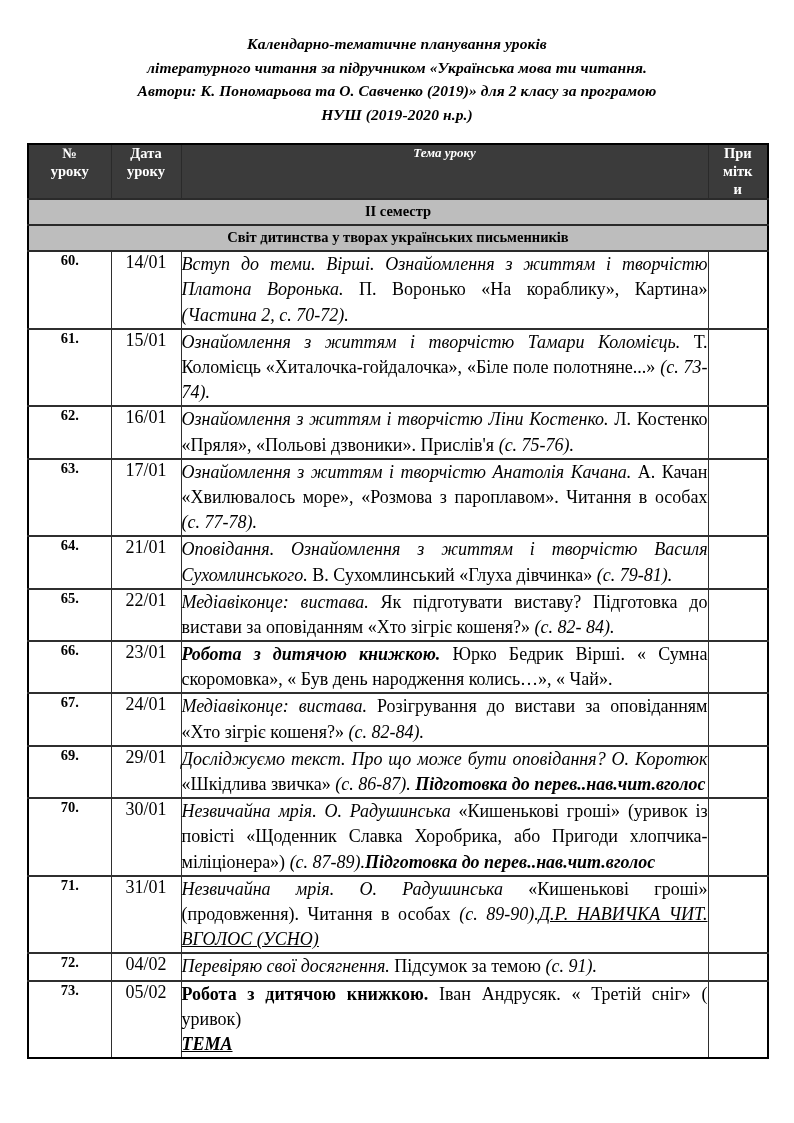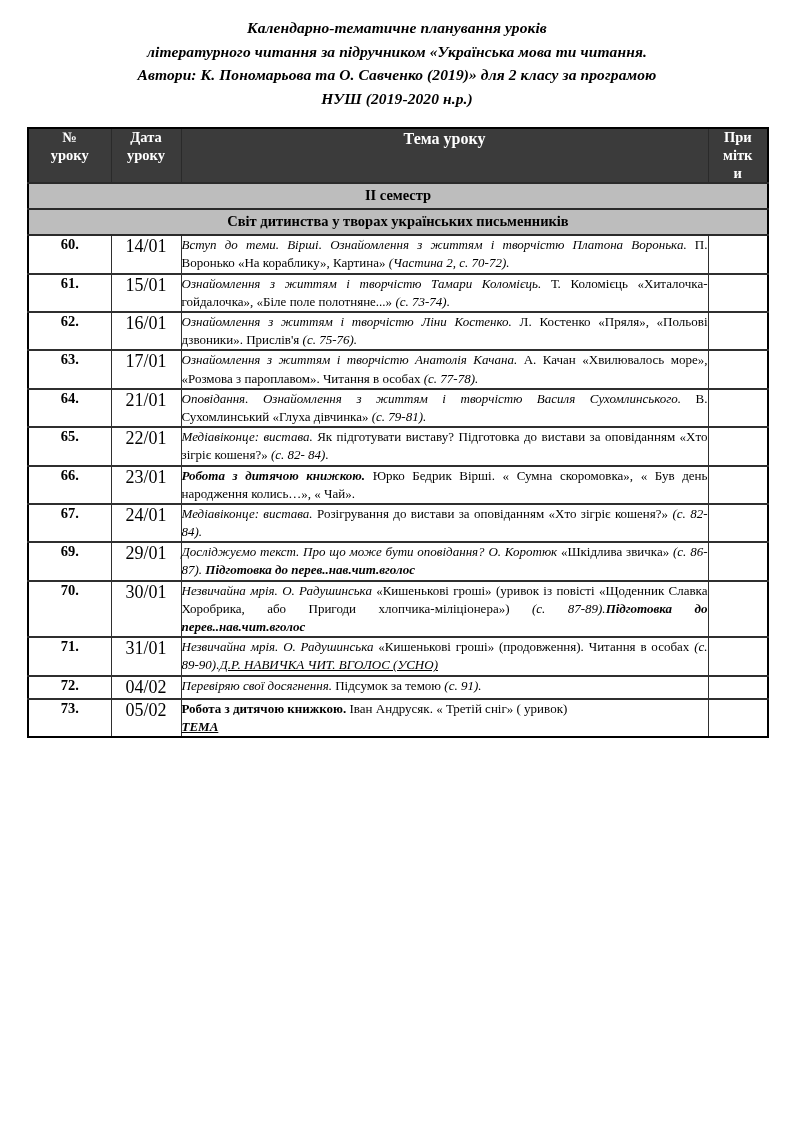--- a/index.html
+++ b/index.html
@@ -16,21 +16,21 @@
   }
   .page {
     width: 794px;
     height: 1123px;
     box-sizing: border-box;
     padding: 0;
     position: relative;
   }
   .doc-title {
     margin: 0;
-    padding: 16px 56px 0 56px;
+    padding: 32px 56px 0 56px;
     text-align: center;
     font-weight: bold;
     font-style: italic;
     font-size: 15.5px;
     line-height: 1.52;
     letter-spacing: 0.1px;
   }
   .doc-title .tline { display: block; }
 
   table.plan {
@@ -55,21 +55,21 @@
     background: #3b3b3b;
     color: #ffffff;
     font-weight: bold;
     text-align: center;
     vertical-align: middle;
     font-size: 14.5px;
     line-height: 1.22;
     padding: 7px 2px 8px 2px;
     border: 1px solid #1a1a1a;
   }
-  thead th.h-theme { font-size: 16px; }
+  thead th.h-theme { font-size: 13px; font-style: italic; }
   thead th .hl { display: block; }
 
   tr.section td {
     background: #bdbdbd;
     text-align: center;
     font-weight: bold;
     font-size: 14.5px;
     padding: 3px 2px 4px 2px;
     vertical-align: middle;
     border: 1px solid #2a2a2a;
@@ -92,21 +92,21 @@
   }
   td.c-date {
     text-align: center;
     font-size: 18px;
     padding: 5px 3px 4px 3px;
     vertical-align: middle;
   }
   td.c-theme {
     text-align: justify;
     text-justify: inter-word;
-    font-size: 13px;
+    font-size: 18px;
     line-height: 1.40;
     padding: 4px 7px 5px 7px;
     hyphens: none;
   }
   td.c-note { background: #ffffff; }
 
   .seg { }
   .seg.i  { font-style: italic; }
   .seg.b  { font-weight: bold; }
   .seg.bi { font-weight: bold; font-style: italic; }

